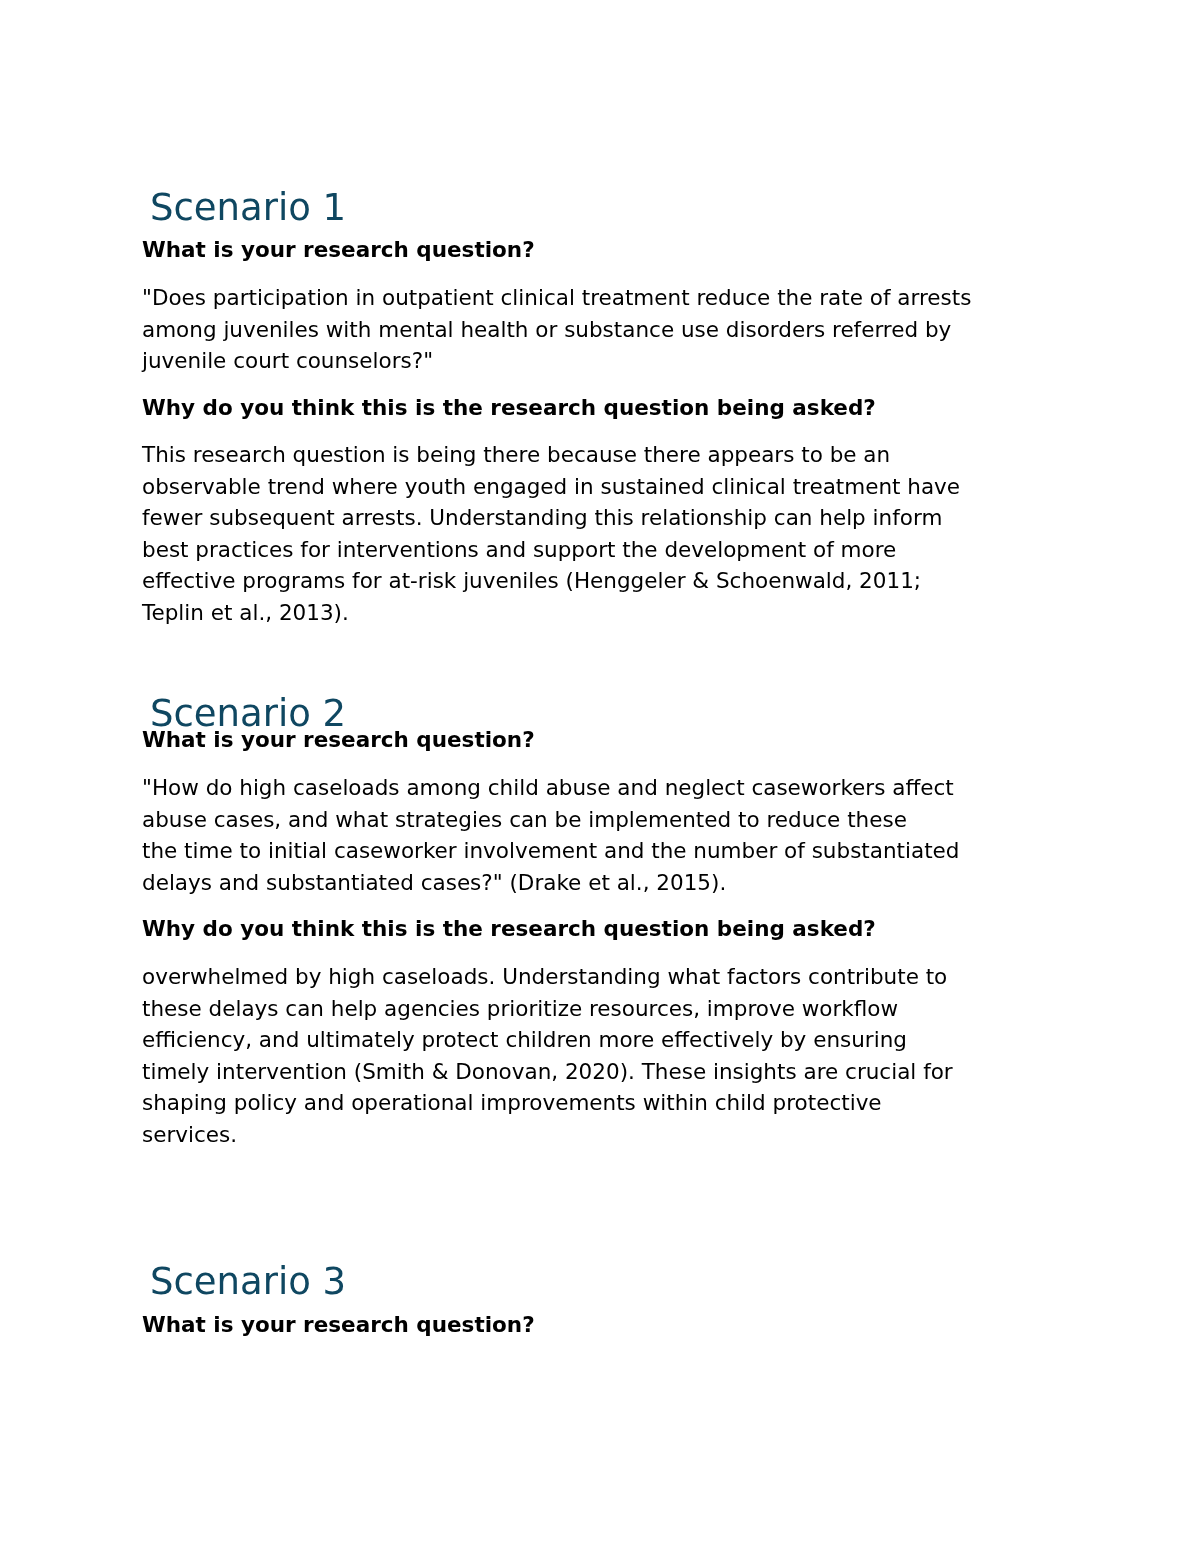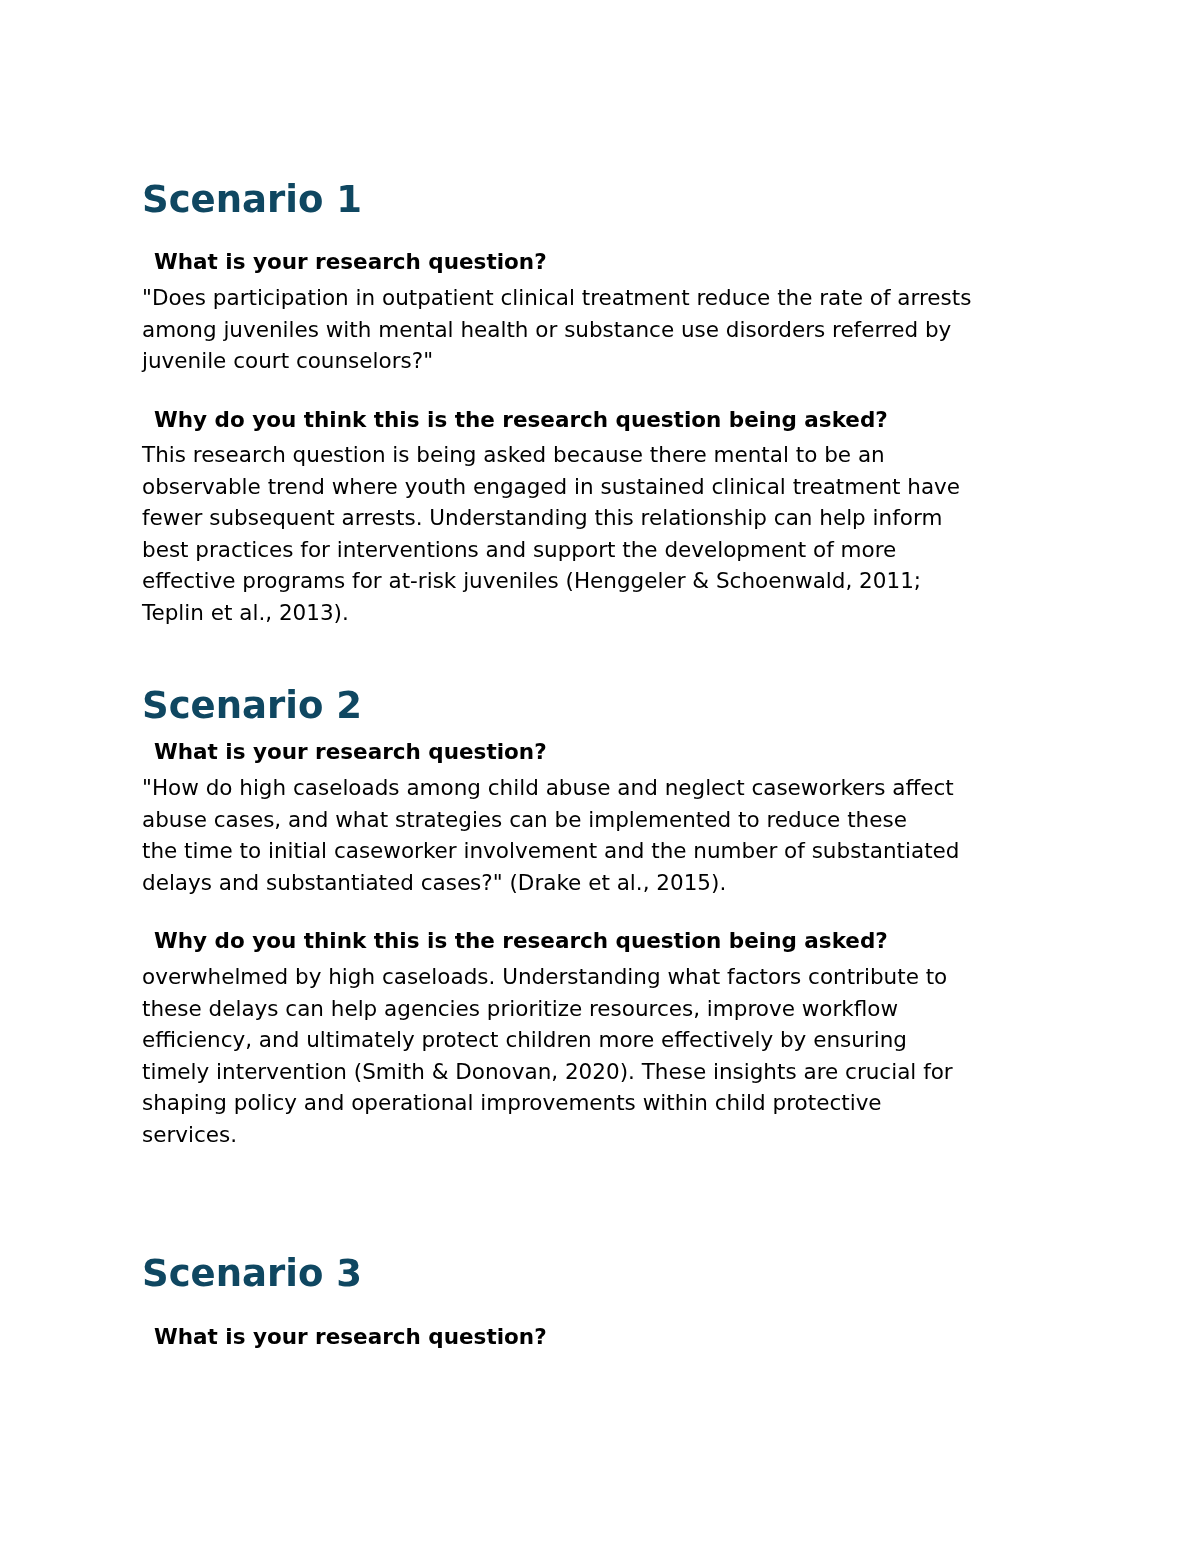--- a/index.html
+++ b/index.html
@@ -1,41 +1,41 @@
 <!DOCTYPE html>
 <html><head>
 <meta charset="utf-8">
 <style>
   html, body { margin: 0; padding: 0; background: #ffffff; }
   body { width: 1200px; height: 1553px; position: relative; overflow: hidden;
          font-family: "DejaVu Sans", sans-serif; color: #000; }
   .page { position: absolute; left: 142px; top: 0; width: 930px; }
-  .h { position: absolute; left: 0; font-size: 37px; color: #0F4761; font-weight: bold;
-       margin: 0; line-height: 44px; white-space: nowrap; }
-  .q { position: absolute; left: 0; font-size: 21.5px; font-weight: bold; margin: 12px;
+  .h { position: absolute; left: 0; font-size: 37px; color: #0F4761; font-weight: normal;
+       margin: 8px; line-height: 44px; white-space: nowrap; }
+  .q { position: absolute; left: 0; font-size: 21.5px; font-weight: bold; margin: 0;
        line-height: 30px; white-space: nowrap; }
   .p { position: absolute; left: 0; font-size: 21.5px; margin: 0; line-height: 31.5px;
        width: 930px; }
   .p span { display: block; white-space: nowrap; }
 </style>
 </head>
 <body>
 
 <div class="page">
 
   <h1 class="h" style="top:178px">Scenario 1</h1>
   <div class="q" style="top:235px">What is your research question?</div>
   <div class="p" style="top:282px">
     <span>"Does participation in outpatient clinical treatment reduce the rate of arrests</span>
     <span>among juveniles with mental health or substance use disorders referred by</span>
     <span>juvenile court counselors?"</span>
   </div>
   <div class="q" style="top:393px">Why do you think this is the research question being asked?</div>
   <div class="p" style="top:439px">
-    <span>This research question is being asked because there mental to be an</span>
+    <span>This research question is being there because there appears to be an</span>
     <span>observable trend where youth engaged in sustained clinical treatment have</span>
     <span>fewer subsequent arrests. Understanding this relationship can help inform</span>
     <span>best practices for interventions and support the development of more</span>
     <span>effective programs for at-risk juveniles (Henggeler &amp; Schoenwald, 2011;</span>
     <span>Teplin et al., 2013).</span>
   </div>
 
   <h1 class="h" style="top:684px">Scenario 2</h1>
   <div class="q" style="top:725px">What is your research question?</div>
   <div class="p" style="top:772px">

